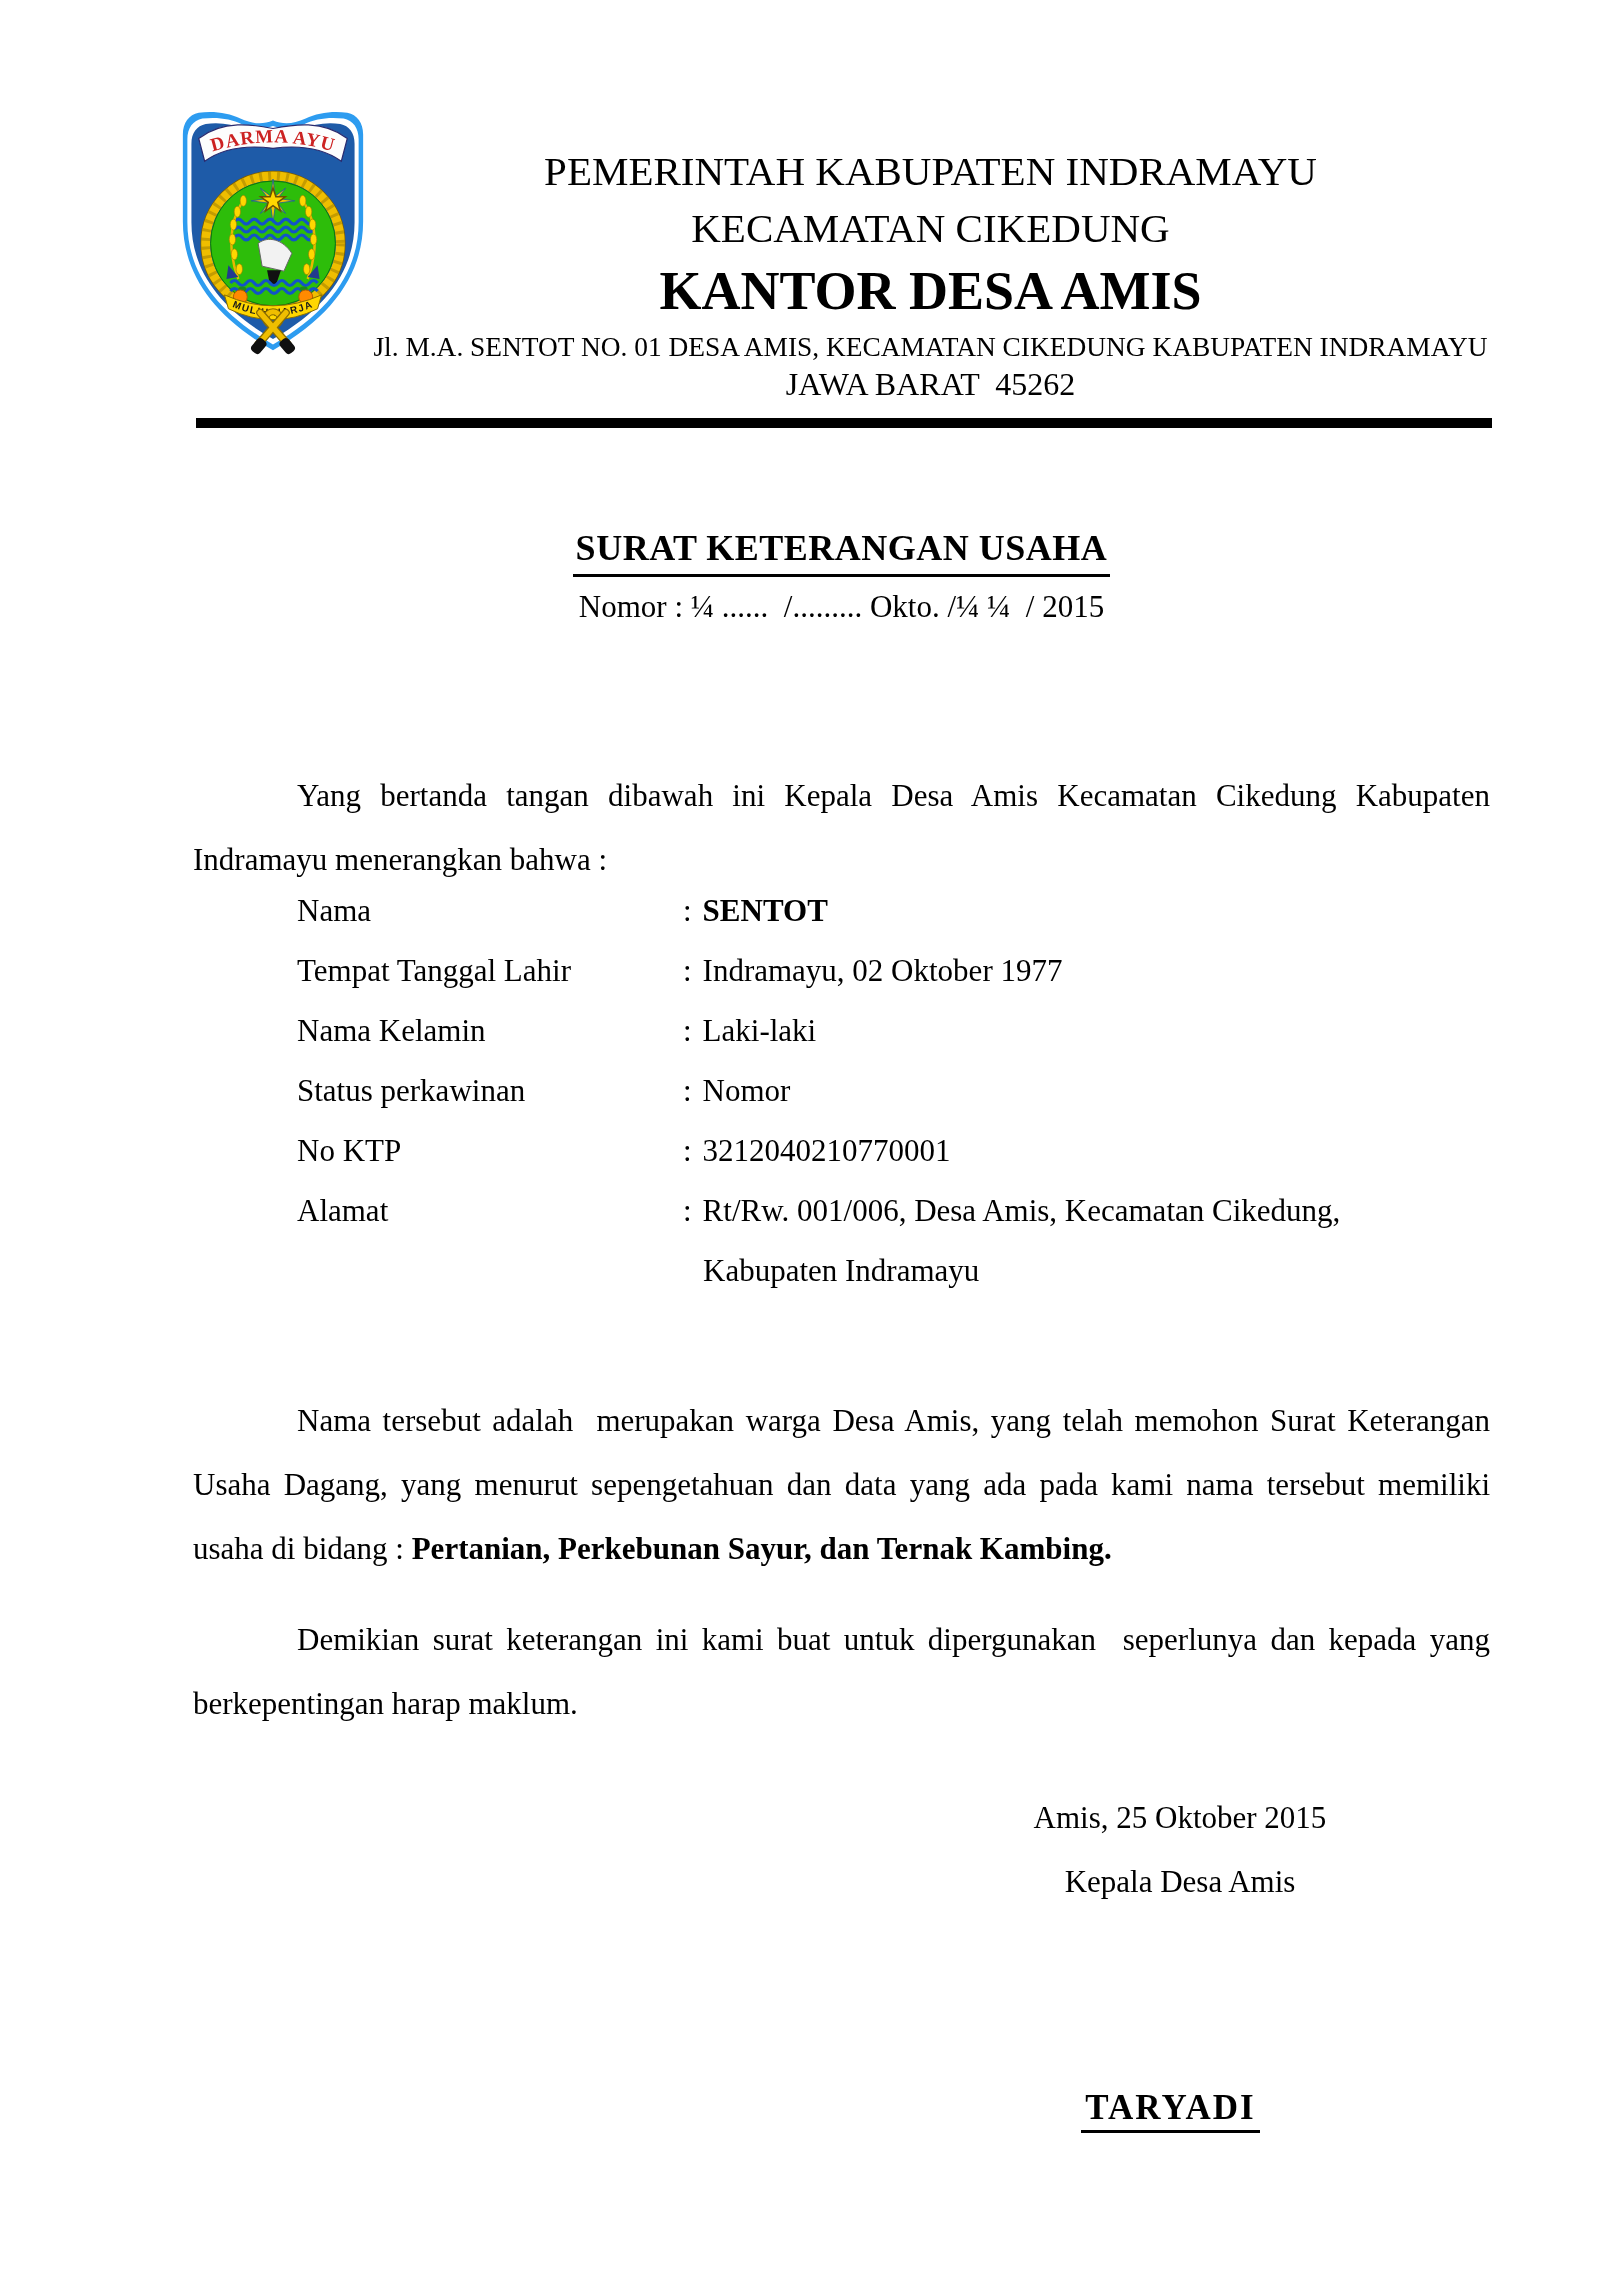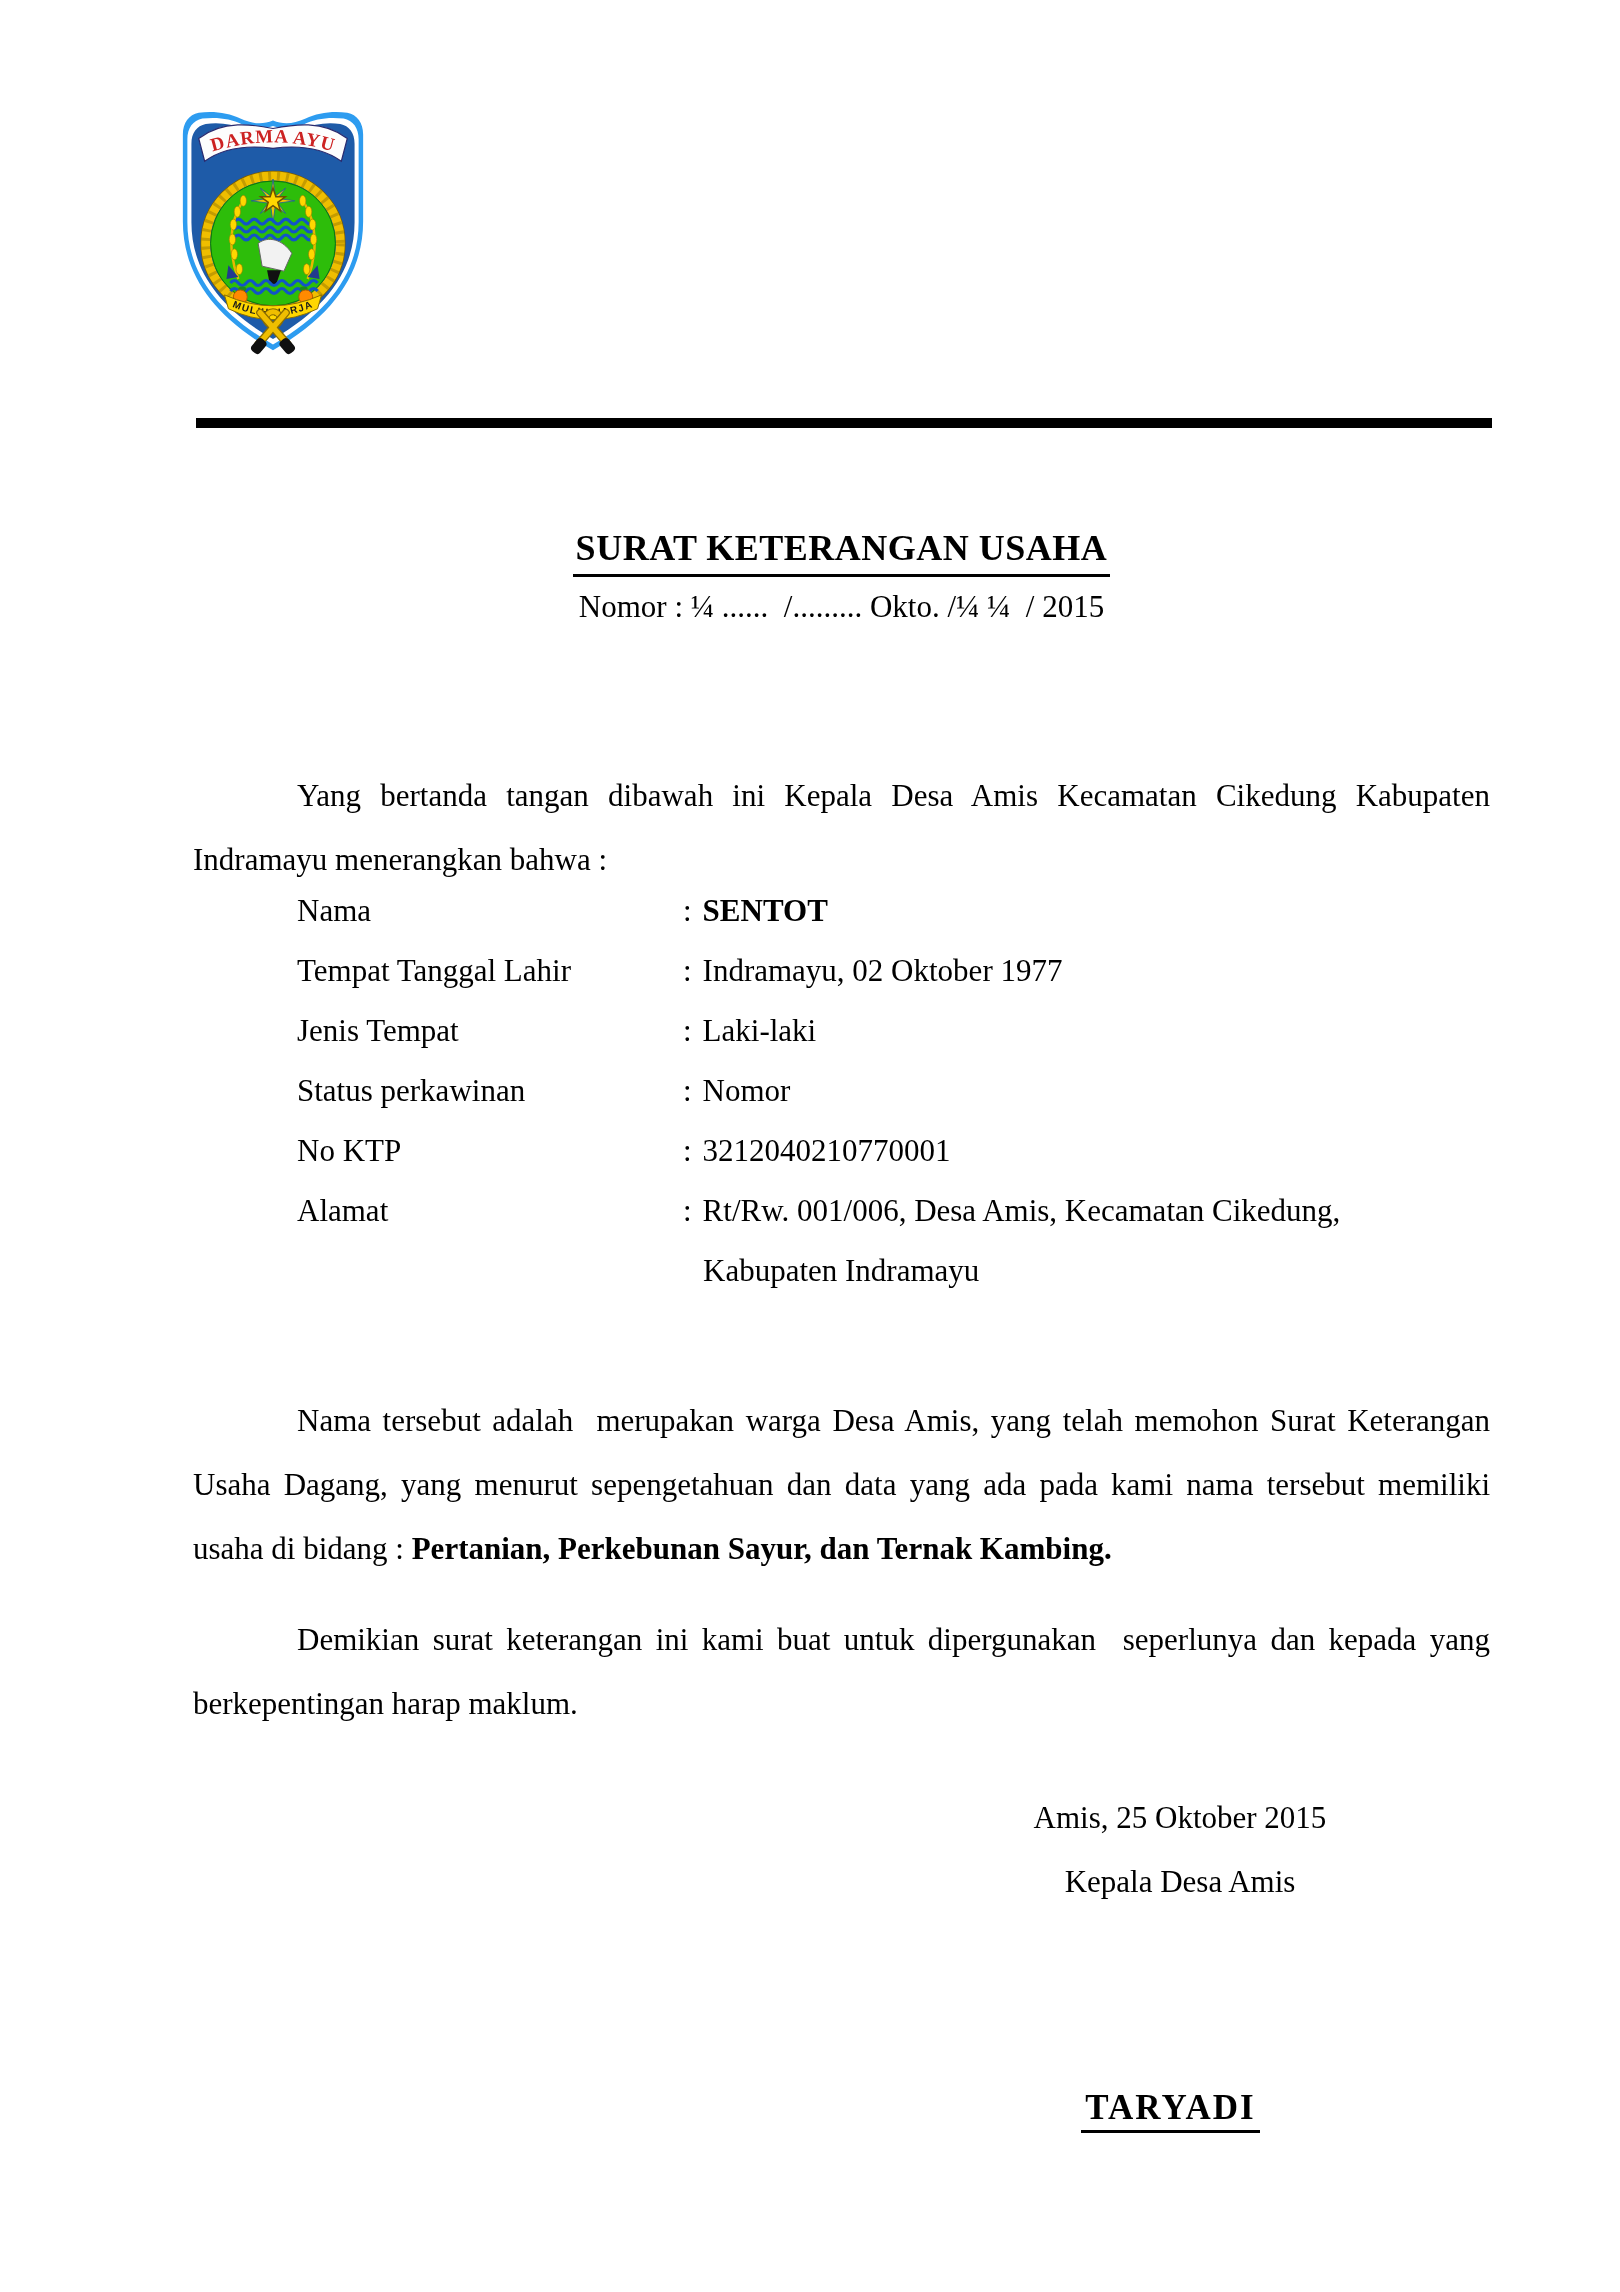--- a/index.html
+++ b/index.html
@@ -148,20 +148,27 @@
       </g>
 
       <path d="M30,34 C55,15 85,20 105,24 C125,20 155,15 180,34 L174,57 C150,40 120,42 105,44 C90,42 60,40 36,57 Z" fill="#fdfdfd" stroke="#2a2a6e" stroke-width="1.2"></path>
       <path id="mottoTopPath" d="M36,50 Q105,26 174,50" fill="none"></path>
       <text font-size="19" font-weight="bold" letter-spacing="1" font-family="Liberation Serif, serif" fill="#CC2222">
         <textPath href="#mottoTopPath" startOffset="50%" text-anchor="middle">DARMA AYU</textPath>
       </text>
     </svg>
   </div>
 
+  <div class="header-text">
+    <div class="h-gov">PEMERINTAH KABUPATEN INDRAMAYU</div>
+    <div class="h-dist">KECAMATAN CIKEDUNG</div>
+    <div class="h-office">KANTOR DESA AMIS</div>
+    <div class="h-addr">Jl. M.A. SENTOT NO. 01 DESA AMIS, KECAMATAN CIKEDUNG KABUPATEN INDRAMAYU</div>
+    <div class="h-region pre">JAWA BARAT  45262</div>
+  </div>
 
   <div class="rule"></div>
 
   <div class="title-block">
     <div>
       <span class="title-heading">SURAT KETERANGAN USAHA</span>
     </div>
     <div class="title-number pre">Nomor : ¼ ......  /......... Okto. /¼ ¼  / 2015</div>
   </div>
 
@@ -172,21 +179,21 @@
       <span class="f-label">Nama</span>
       <span class="f-sep">:</span>
       <span class="f-value bold">SENTOT</span>
     </div>
     <div class="f-row">
       <span class="f-label">Tempat Tanggal Lahir</span>
       <span class="f-sep">:</span>
       <span class="f-value">Indramayu, 02 Oktober 1977</span>
     </div>
     <div class="f-row">
-      <span class="f-label">Jenis Tempat</span>
+      <span class="f-label">Nama Kelamin</span>
       <span class="f-sep">:</span>
       <span class="f-value">Laki-laki</span>
     </div>
     <div class="f-row">
       <span class="f-label">Status perkawinan</span>
       <span class="f-sep">:</span>
       <span class="f-value">Nomor</span>
     </div>
     <div class="f-row">
       <span class="f-label">No KTP</span>

